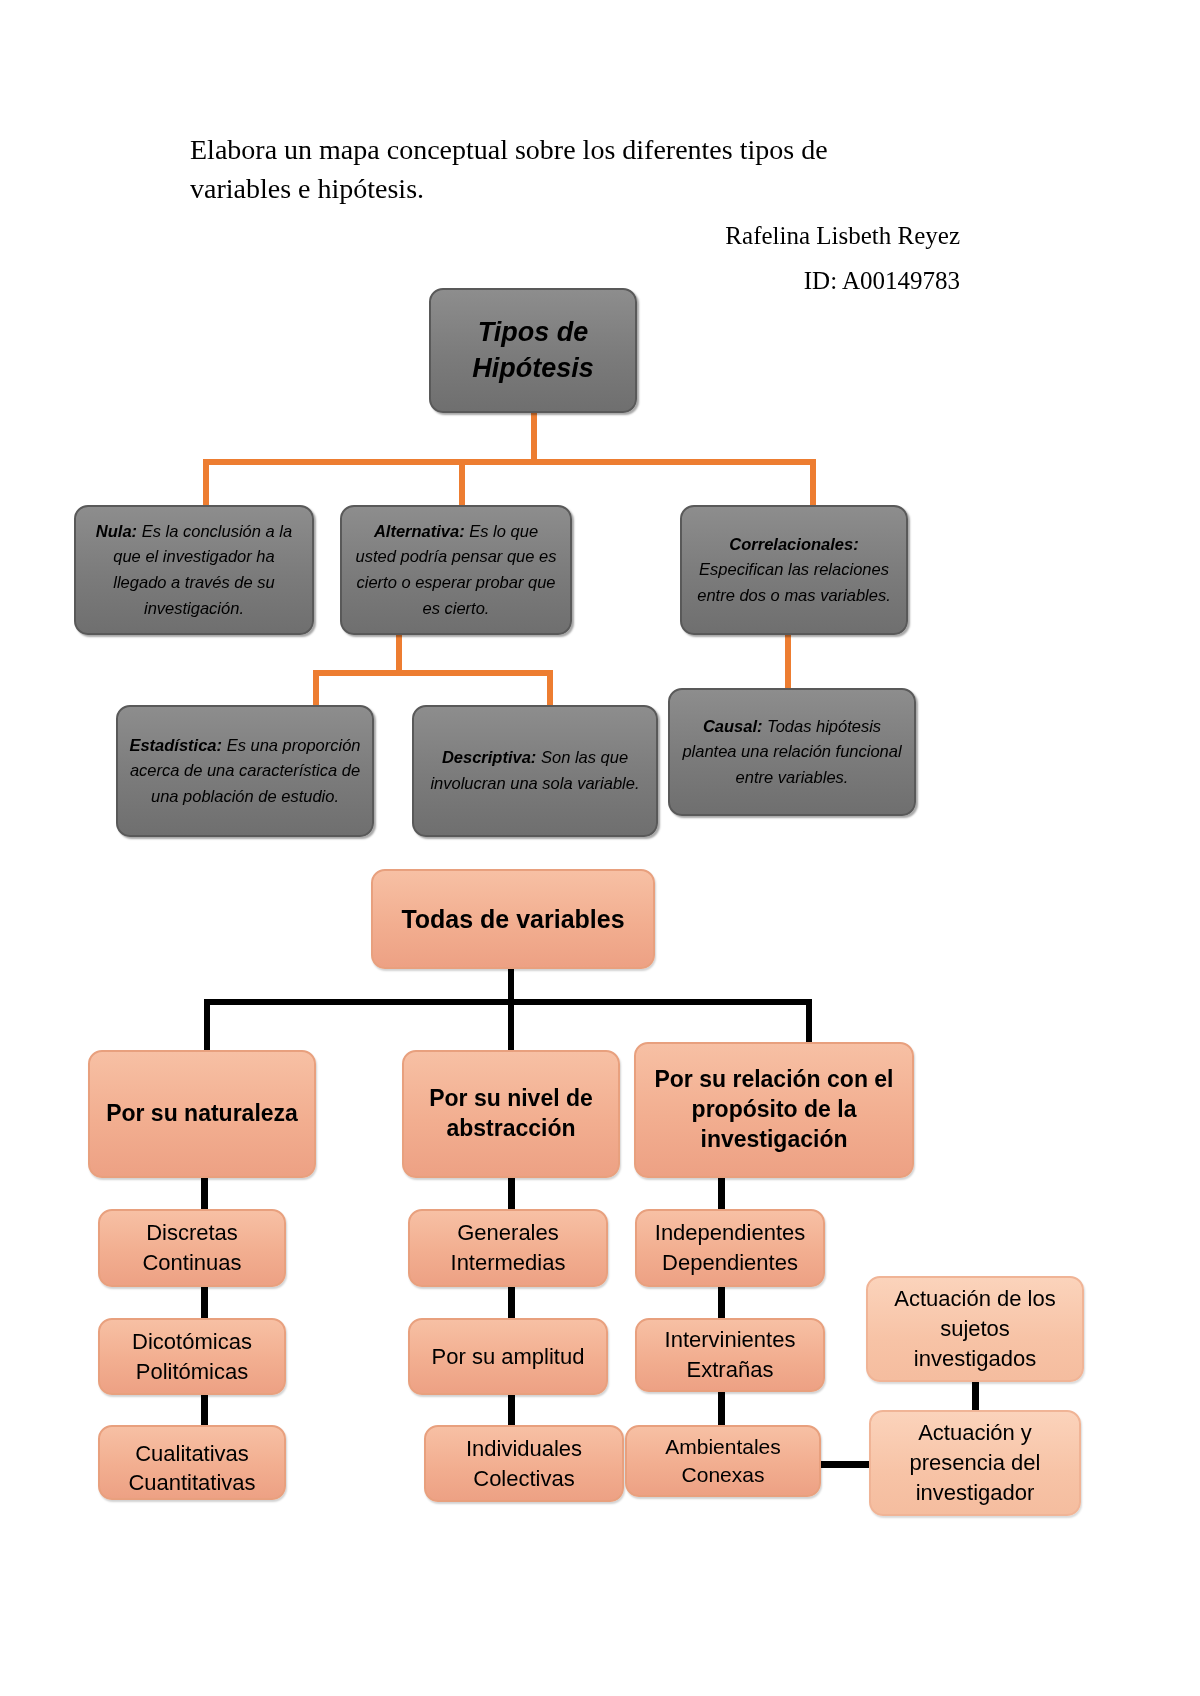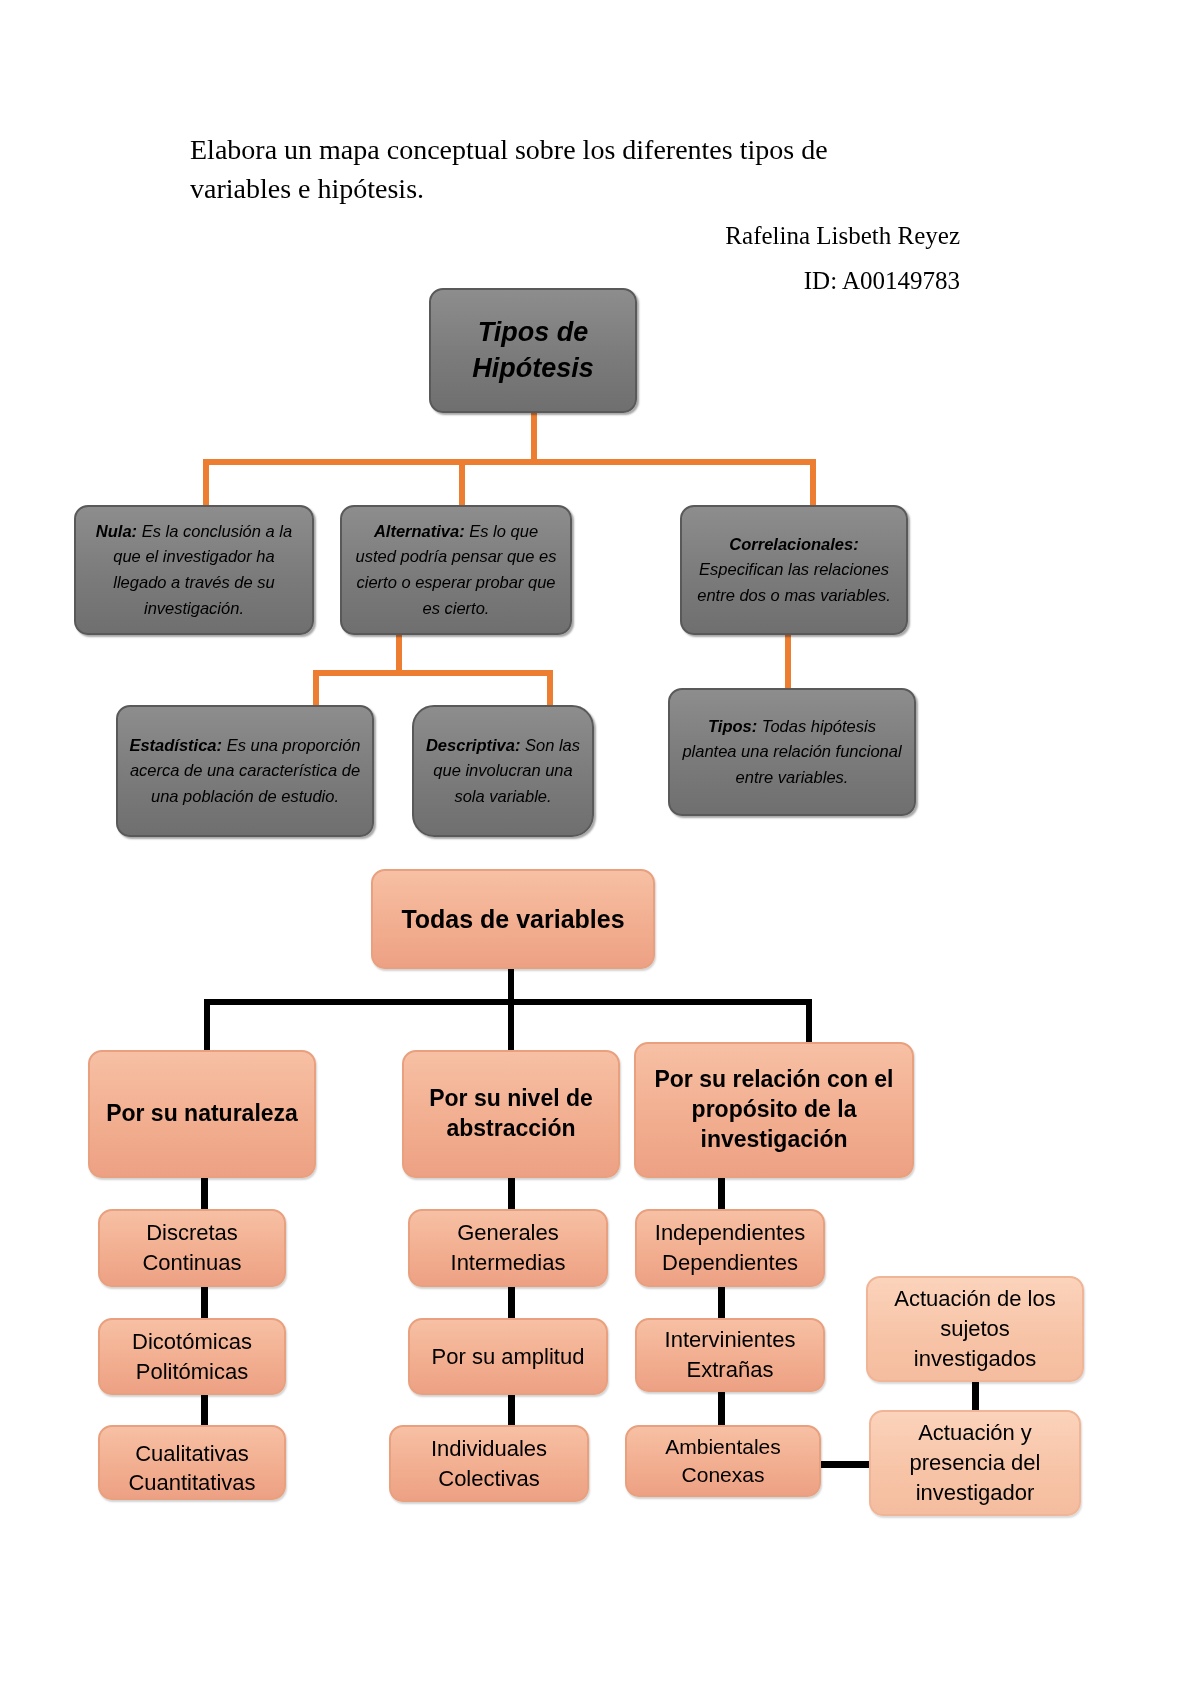--- a/index.html
+++ b/index.html
@@ -191,29 +191,29 @@
     <b class="lead">Correlacionales:</b><span> Especifican las relaciones entre dos o mas variables.</span>
   </div>
 </div>
 
 <div class="node gray gray-small" style="left:116px; top:705px; width:258px; height:132px;">
   <div class="inner">
     <b class="lead">Estadística:</b><span> Es una proporción acerca de una característica de una población de estudio.</span>
   </div>
 </div>
 
-<div class="node gray gray-small" style="left:412px; top:705px; width:182px; height:132px;border-radius:22px;">
+<div class="node gray gray-small" style="left:412px; top:705px; width:246px; height:132px;">
   <div class="inner">
     <b class="lead">Descriptiva:</b><span> Son las que involucran una sola variable.</span>
   </div>
 </div>
 
 <div class="node gray gray-small" style="left:668px; top:688px; width:248px; height:128px;">
   <div class="inner">
-    <b class="lead">Tipos:</b><span> Todas hipótesis plantea una relación funcional entre variables.</span>
+    <b class="lead">Causal:</b><span> Todas hipótesis plantea una relación funcional entre variables.</span>
   </div>
 </div>
 
 <div class="node orange-node bold-22" style="left:371px; top:869px; width:284px; height:100px;">
   <div class="inner">Todas de variables</div>
 </div>
 
 <div class="node orange-node bold-21" style="left:88px; top:1050px; width:228px; height:128px;">
   <div class="inner">Por su naturaleza</div>
 </div>
@@ -239,21 +239,21 @@
 Cuantitativas</div>
 </div>
 
 <div class="node orange-node reg-21" style="left:408px; top:1209px; width:200px; height:78px; white-space:pre-line;">
   <div class="inner">Generales
 Intermedias</div>
 </div>
 <div class="node orange-node reg-21" style="left:408px; top:1318px; width:200px; height:77px; white-space:pre-line;">
   <div class="inner">Por su amplitud</div>
 </div>
-<div class="node orange-node reg-21" style="left:389px; top:1425px; width:200px; height:77px; white-space:pre-line;">
+<div class="node orange-node reg-21" style="left:424px; top:1425px; width:200px; height:77px; white-space:pre-line;">
   <div class="inner">Individuales
 Colectivas</div>
 </div>
 
 <div class="node orange-node reg-21" style="left:635px; top:1209px; width:190px; height:78px; white-space:pre-line;">
   <div class="inner">Independientes
 Dependientes</div>
 </div>
 <div class="node orange-node reg-21" style="left:635px; top:1318px; width:190px; height:74px; white-space:pre-line;">
   <div class="inner">Intervinientes

